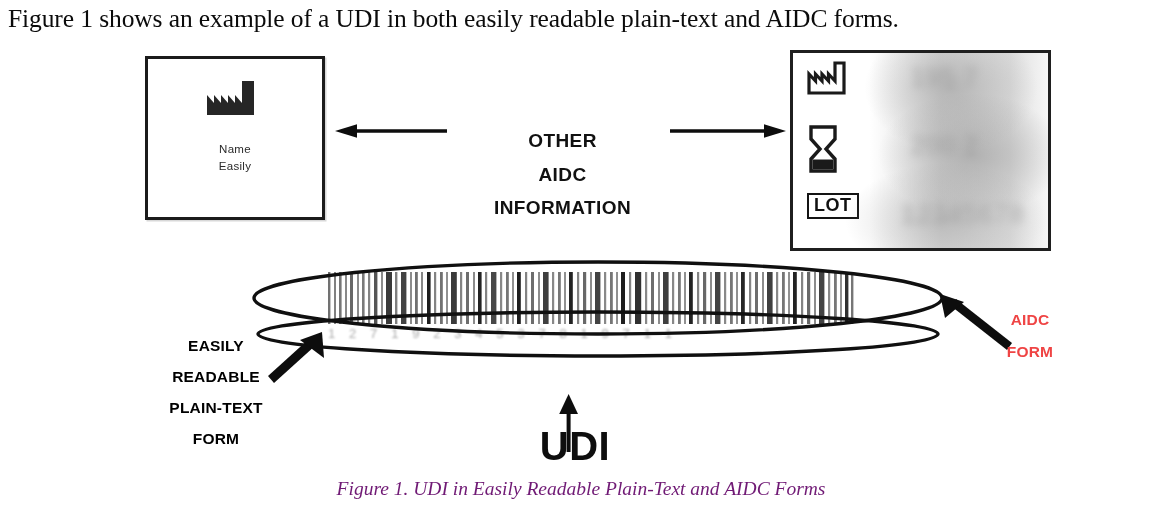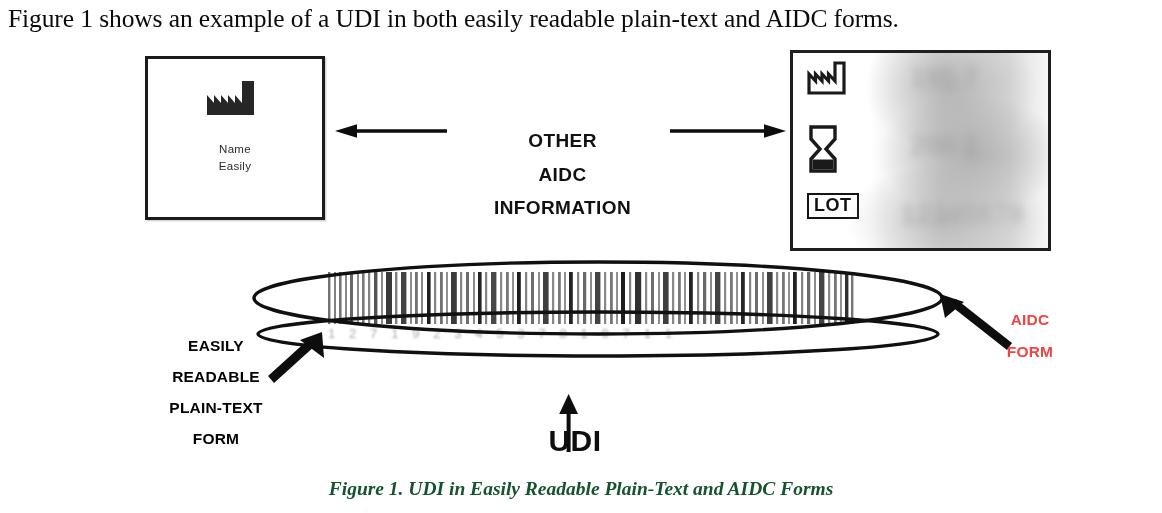--- a/index.html
+++ b/index.html
@@ -208,38 +208,37 @@
   #aidc-form-arrow { position: absolute; left: 930px; top: 248px; }
 
   
   #udi-annotation-arrow { position: absolute; left: 556px; top: 352px; }
   #udi-annotation-label {
     position: absolute;
     left: 520px;
     top: 382px;
     width: 110px;
     text-align: center;
-    font-size: 30px;
+    font-size: 40px;
     font-weight: bold;
     letter-spacing: 0.5px;
     color: #0e0e0e;
   }
 
   
   #figure-caption {
     position: absolute;
     left: 0;
     top: 478px;
     width: 1162px;
     text-align: center;
     font-family: "Liberation Serif", serif;
     font-style: italic;
     font-size: 19.5px;
-    color: #14532d;
-    font-weight: bold;
+    color: #701a75;
   }
 </style>
 </head>
 <body>
 
 <div id="intro-sentence">Figure 1 shows an example of a UDI in both easily readable plain-text and AIDC forms.</div>
 
 <div id="figure-area">
 
   <div id="manufacturer-label-box">

